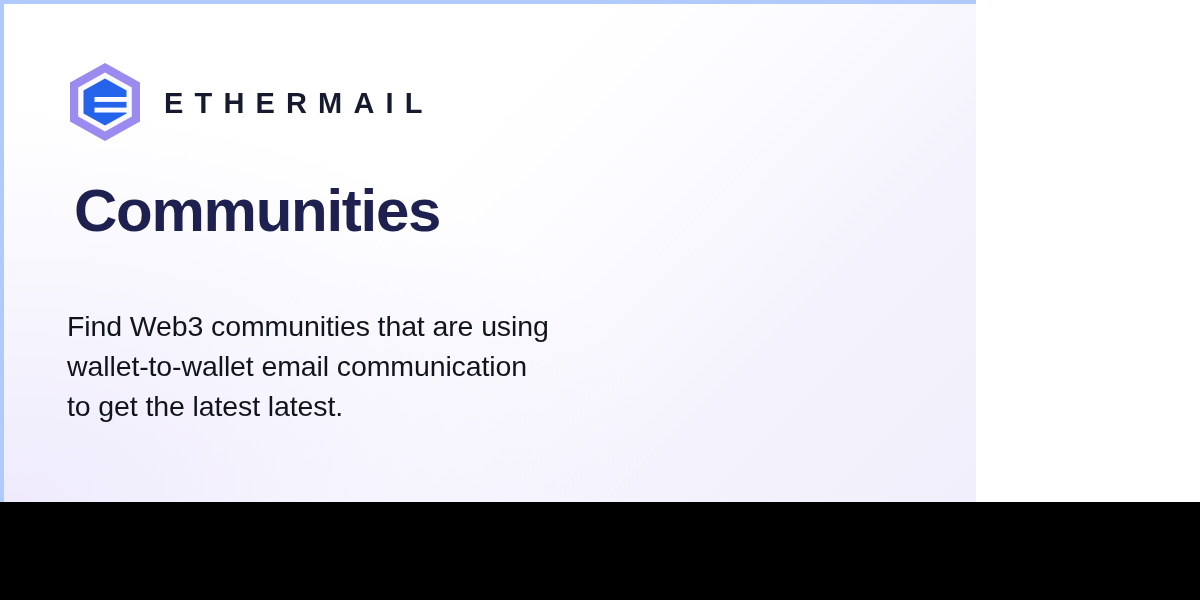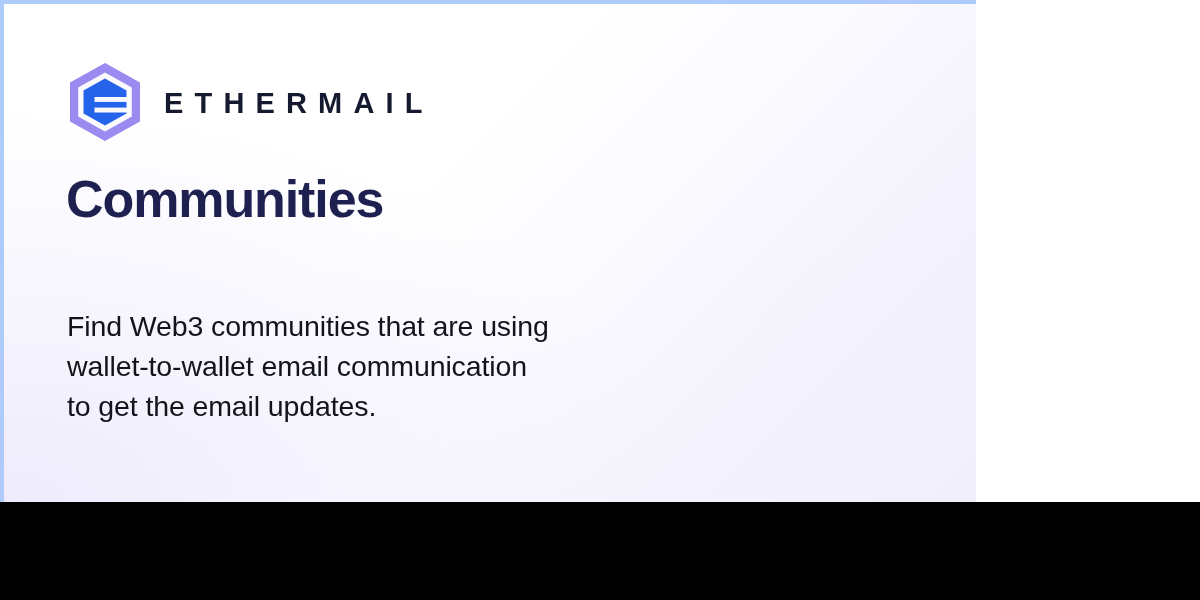--- a/index.html
+++ b/index.html
@@ -83,22 +83,22 @@
     line-height: 1;
     white-space: nowrap;
     padding-top: 2px;
   }
 
   
   .headline {
     position: absolute;
     left: 62px;
     top: 168px;
-    margin: 0;
-    font-size: 52px;
+    margin: 8px;
+    font-size: 60px;
     font-weight: bold;
     letter-spacing: -0.021em;
     color: #1e2150;
     line-height: 1.04;
     white-space: nowrap;
   }
 
   
   .body-copy {
     position: absolute;
@@ -146,21 +146,21 @@
           </svg>
         </span>
         <span class="brand-word">ETHERMAIL</span>
       </div>
 
       <h1 class="headline">Communities</h1>
 
       <p class="body-copy">
         <span class="line">Find Web3 communities that are using</span>
         <span class="line">wallet-to-wallet email communication</span>
-        <span class="line">to get the email updates.</span>
+        <span class="line">to get the latest latest.</span>
       </p>
 
     </div>
   </div>
 
   <div class="bottom-band"></div>
 
 </div>
 
 </body></html>

